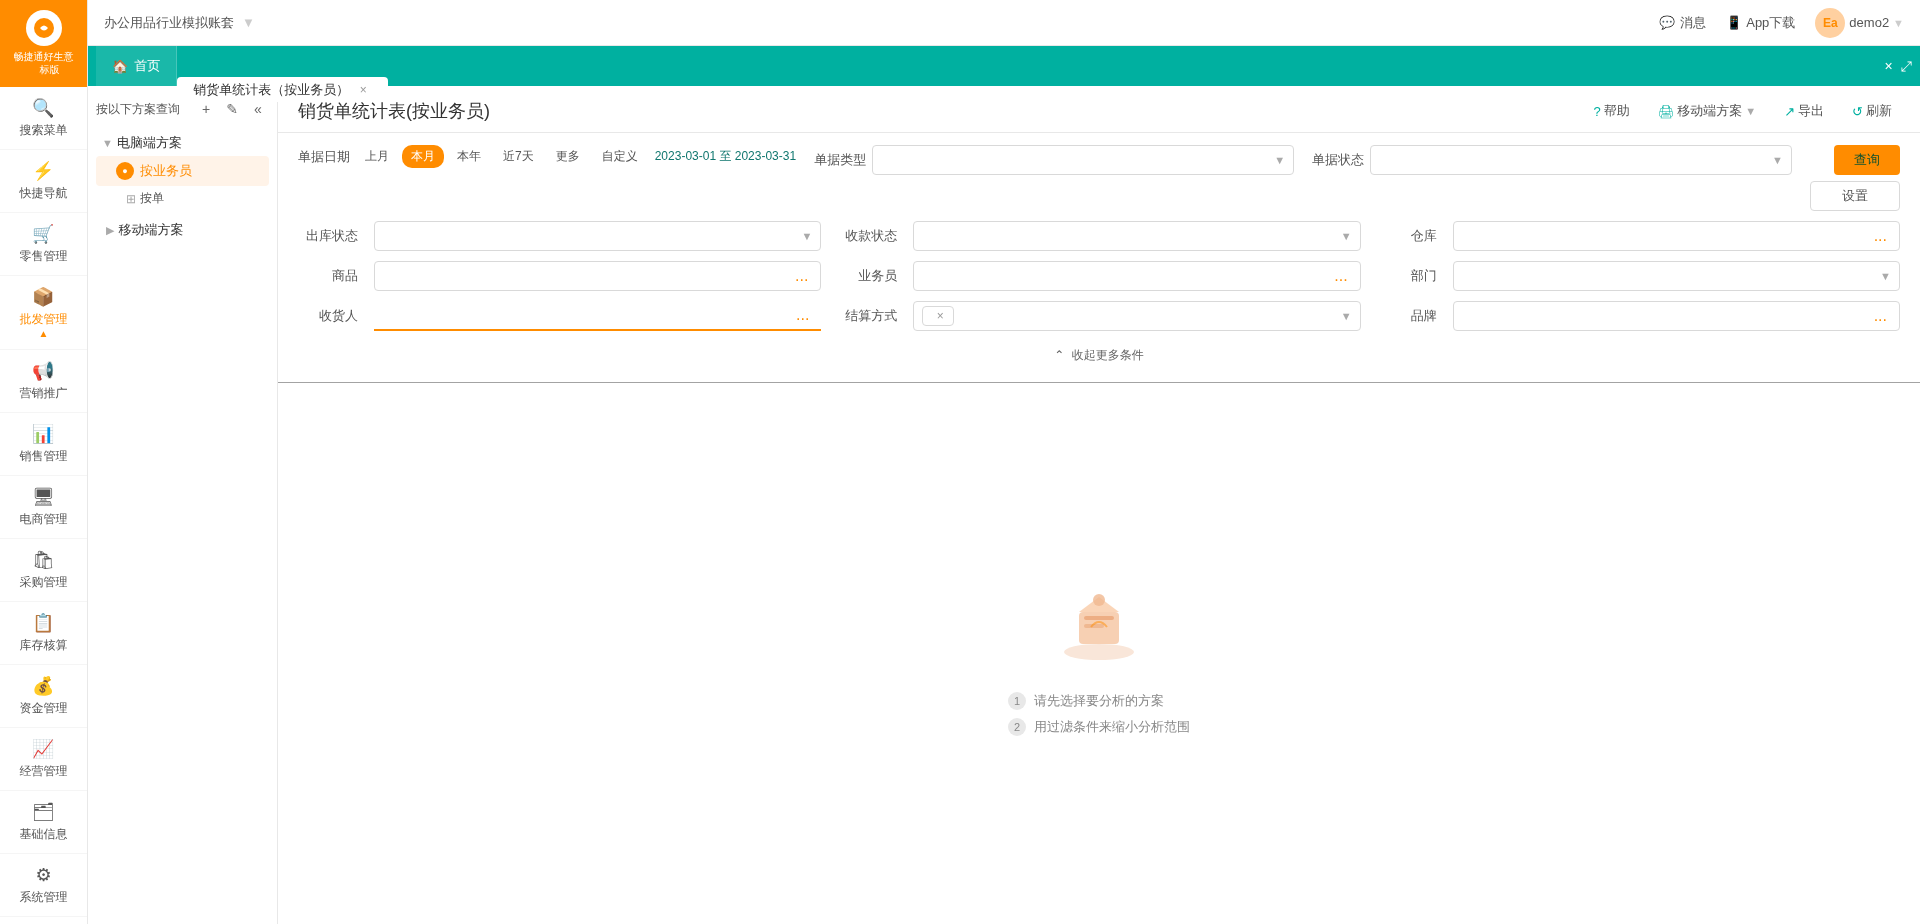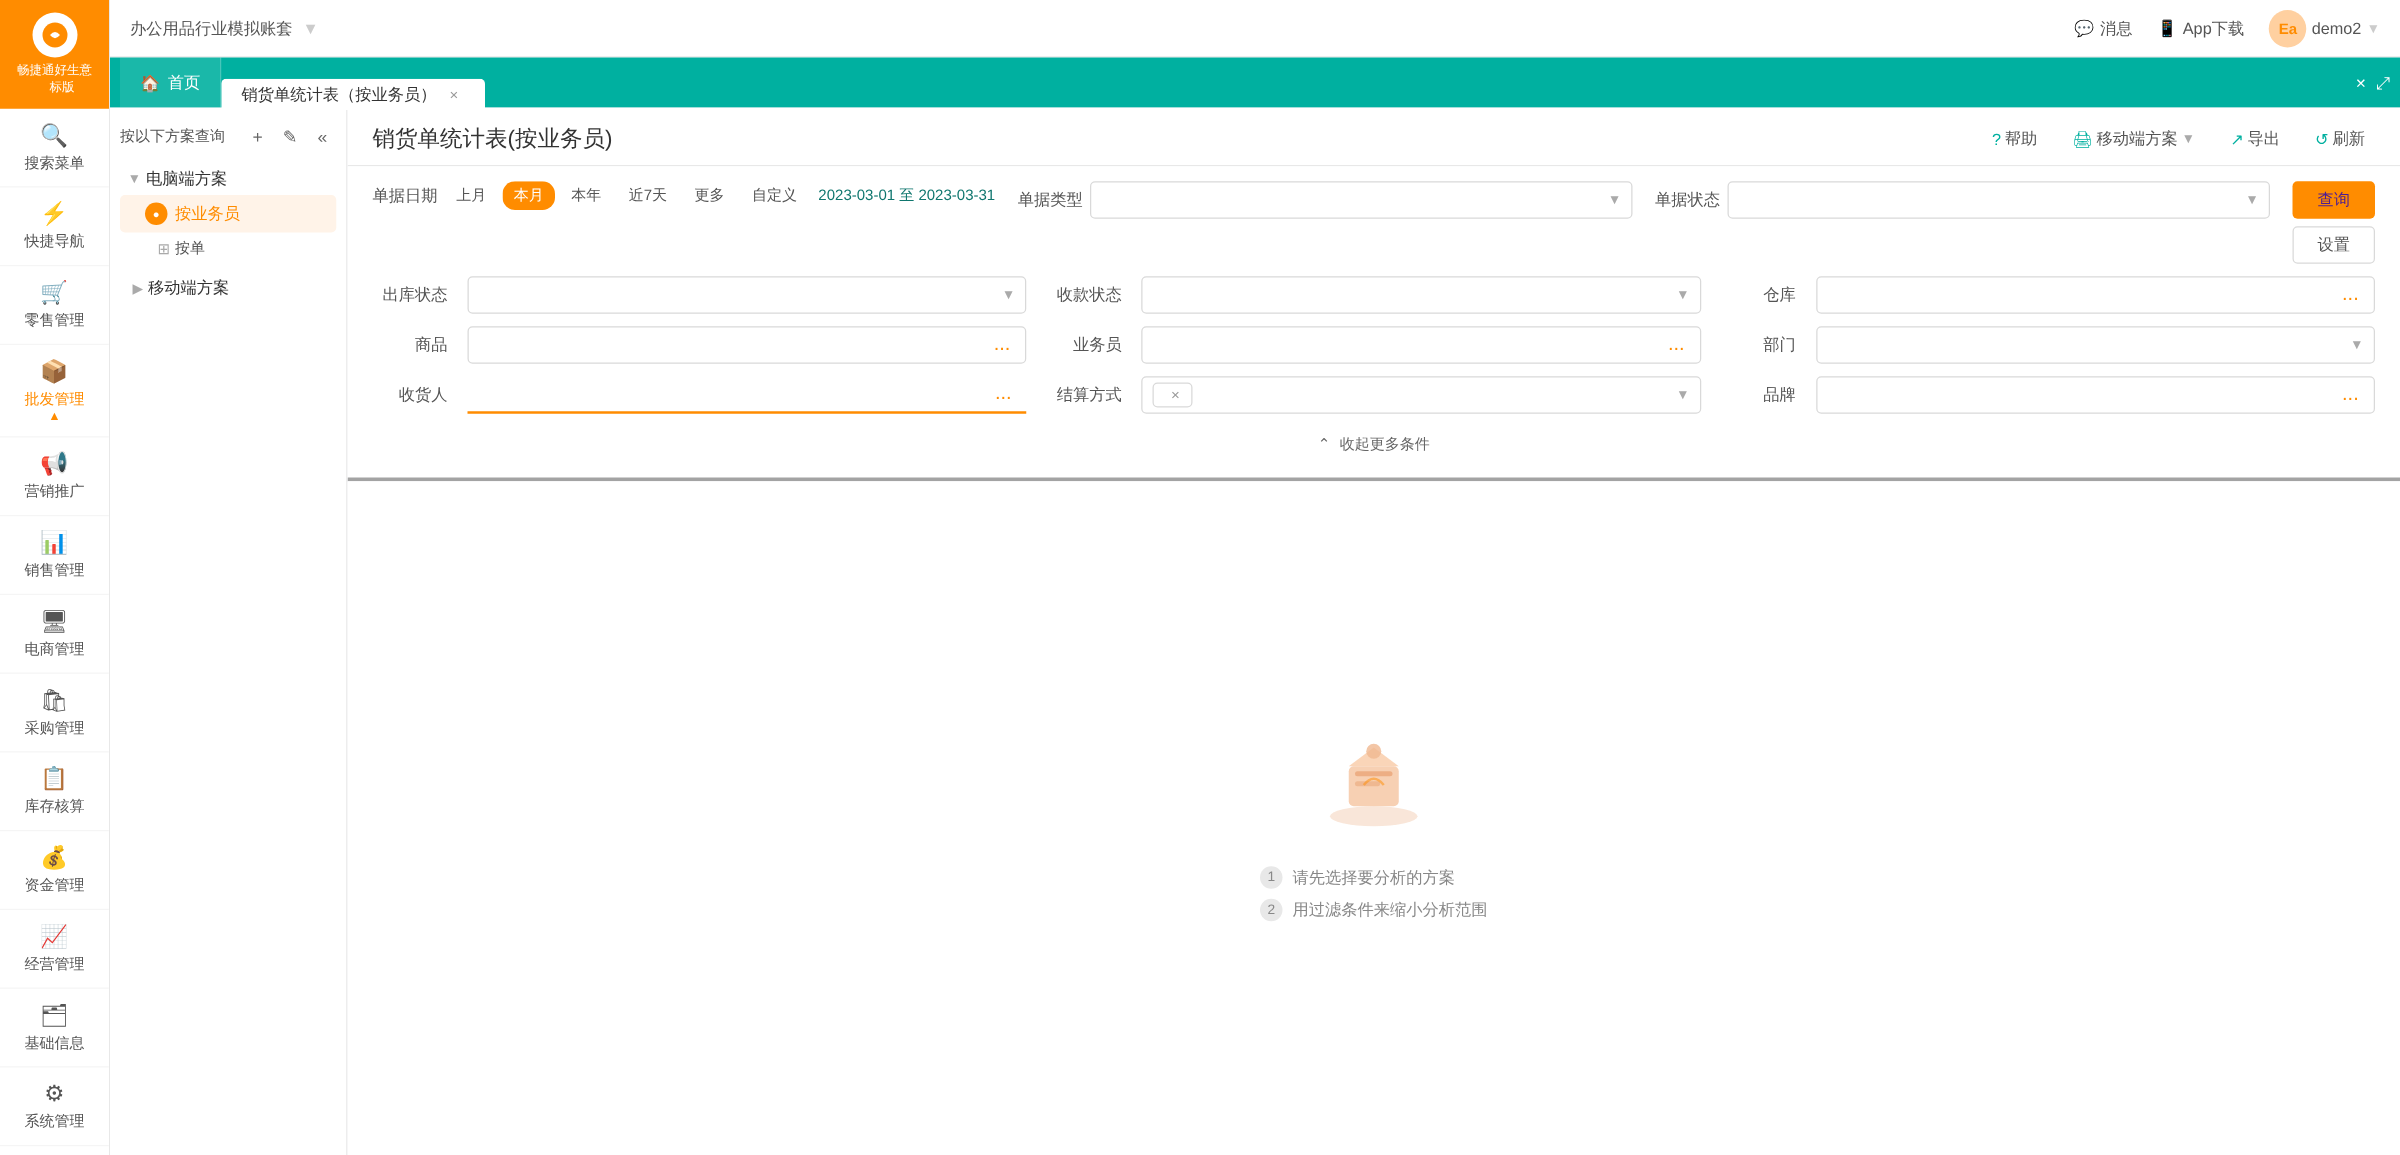--- a/index.html
+++ b/index.html
@@ -123,21 +123,21 @@
       border-right: 1px solid rgba(255,255,255,0.2);
     }
     .tab-item.tab-home {
       background: rgba(255,255,255,0.1);
     }
     .tab-item.tab-active {
       background: #fff;
       color: #333;
       border-radius: 4px 4px 0 0;
       position: relative;
-      top: 2px;
+      top: 16px;
       margin-top: 15px;
     }
     .tab-close {
       font-size: 12px;
       width: 16px;
       height: 16px;
       display: flex;
       align-items: center;
       justify-content: center;
       border-radius: 50%;
@@ -280,21 +280,21 @@
       gap: 3px;
       cursor: pointer;
       padding: 4px 8px;
       border-radius: 4px;
     }
 
     
     #filter-area {
       background: #fff;
       padding: 12px 20px;
-      border-bottom: 3px solid #a3a3a3;
+      border-bottom: 1px solid #a3a3a3;
     }
     .filter-row {
       display: flex;
       align-items: center;
       gap: 16px;
       margin-bottom: 10px;
     }
     .filter-row:last-child { margin-bottom: 0; }
     .filter-label {
       width: 60px;
@@ -400,27 +400,28 @@
       padding: 6px;
       color: #666;
       font-size: 12px;
       cursor: pointer;
       background: #fff;
     }
 
     
     .btn-primary {
       background: #ff8c00;
-      color: #4c1d95;
+      color: #14532d;
       border: none;
       border-radius: 4px;
       padding: 6px 20px;
       font-size: 13px;
       cursor: pointer;
       white-space: nowrap;
+      margin-left: 24px;
     }
     .btn-secondary {
       background: #fff;
       color: #555;
       border: 1px solid #d9d9d9;
       border-radius: 4px;
       padding: 5px 16px;
       font-size: 13px;
       cursor: pointer;
       white-space: nowrap;

